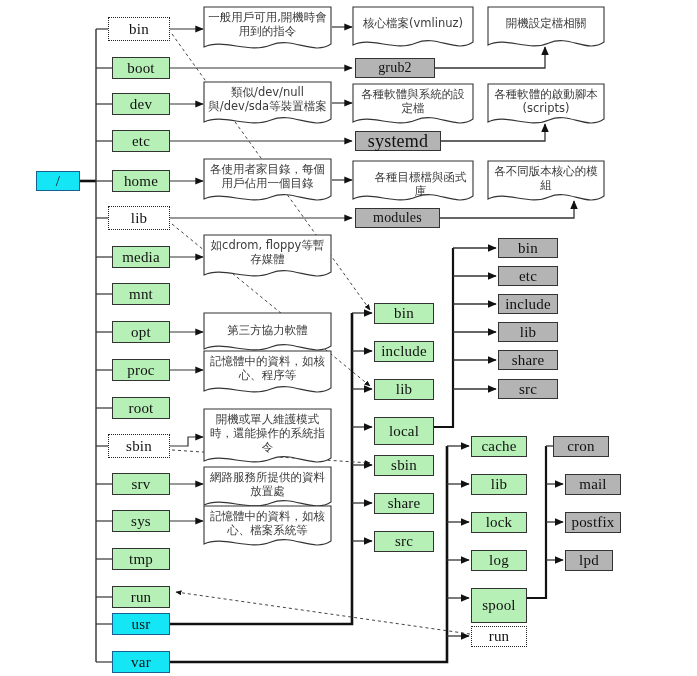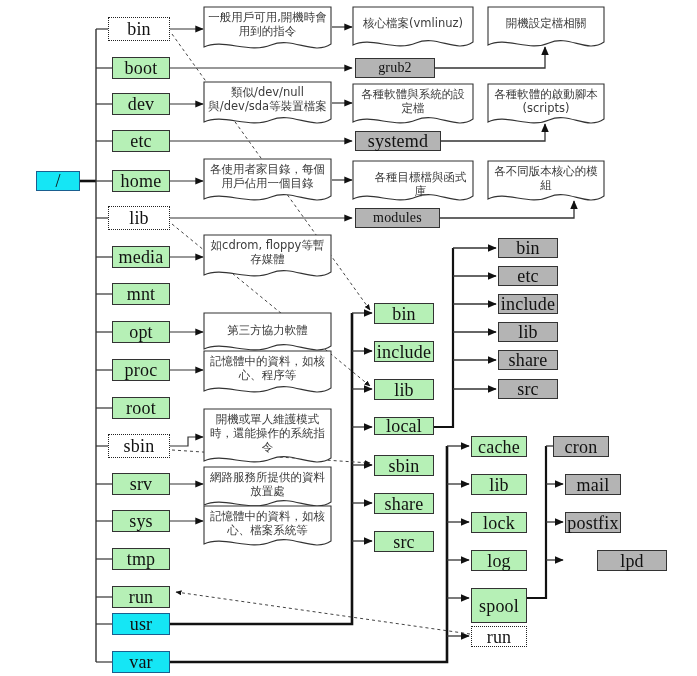--- a/index.html
+++ b/index.html
@@ -9,21 +9,21 @@
     font-family:"Liberation Serif","DejaVu Serif",serif;
     overflow:hidden;
   }
   #stage{position:relative;width:697px;height:676px;}
   svg#wires{position:absolute;left:0;top:0;width:697px;height:676px;pointer-events:none;}
 
   .node{
     position:absolute;
     box-sizing:border-box;
     display:flex;align-items:center;justify-content:center;
-    font-size:18px;
+    font-size:15px;
     color:#111;
     line-height:1;
     z-index:3;
     letter-spacing:.2px;
   }
   .node.green{background:#b6f0b6;border:1.6px solid #333;}
   .node.gray{background:#b4b4b4;border:1.6px solid #333;}
   .node.cyan{background:#15e6f5;border:1.6px solid #1a5f8f;}
   .node.dotted{background:#ffffff;border:1.6px dotted #222;}
 
@@ -355,21 +355,21 @@
 
   <div class="node green" style="left:374px;top:303px;width:60px;height:21px;">
       <span>bin</span>
     </div>
   <div class="node green" style="left:374px;top:341px;width:60px;height:21px;">
       <span>include</span>
     </div>
   <div class="node green" style="left:374px;top:379px;width:60px;height:21px;">
       <span>lib</span>
     </div>
-  <div class="node green" style="left:374px;top:417px;width:60px;height:18px;">
+  <div class="node green" style="left:374px;top:417px;width:60px;height:28px;">
       <span>local</span>
     </div>
   <div class="node green" style="left:374px;top:455px;width:60px;height:21px;">
       <span>sbin</span>
     </div>
   <div class="node green" style="left:374px;top:493px;width:60px;height:21px;">
       <span>share</span>
     </div>
   <div class="node green" style="left:374px;top:531px;width:60px;height:21px;">
       <span>src</span>
@@ -415,18 +415,18 @@
 
   <div class="node gray" style="left:553px;top:436px;width:56px;height:21px;">
       <span>cron</span>
     </div>
   <div class="node gray" style="left:565px;top:474px;width:56px;height:21px;">
       <span>mail</span>
     </div>
   <div class="node gray" style="left:565px;top:512px;width:56px;height:21px;">
       <span>postfix</span>
     </div>
-  <div class="node gray" style="left:597px;top:550px;width:70px;height:21px;text-align:right;">
+  <div class="node gray" style="left:565px;top:550px;width:48px;height:21px;text-align:right;">
       <span>lpd</span>
     </div>
 
 
 </div>
 
 </body></html>

